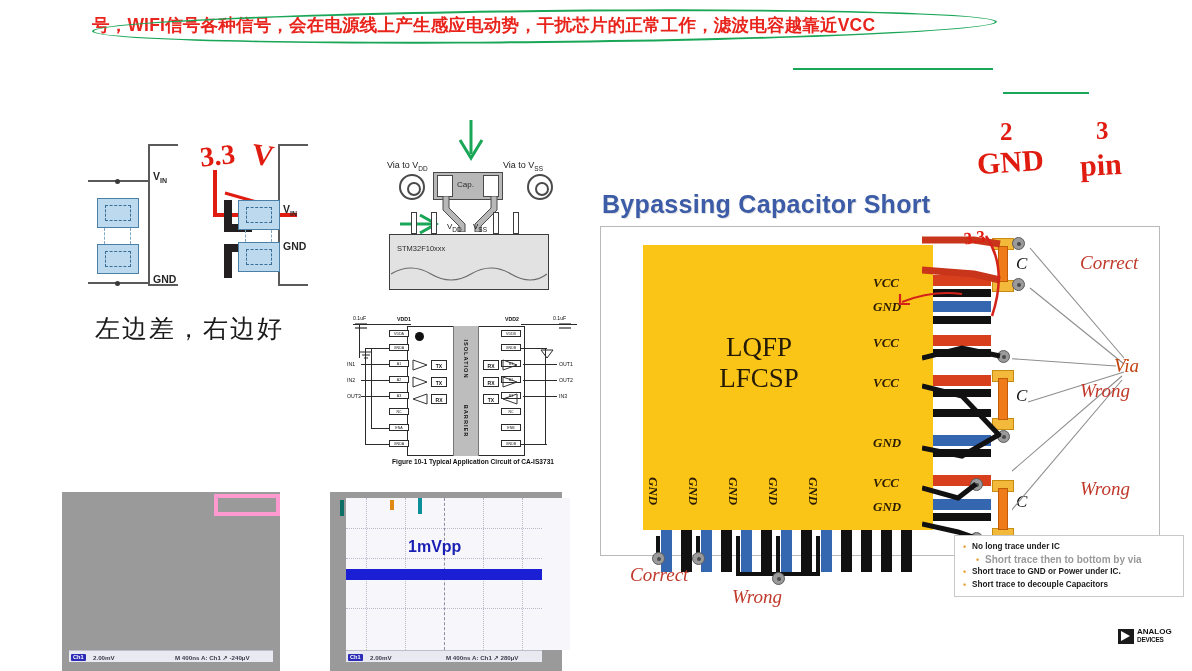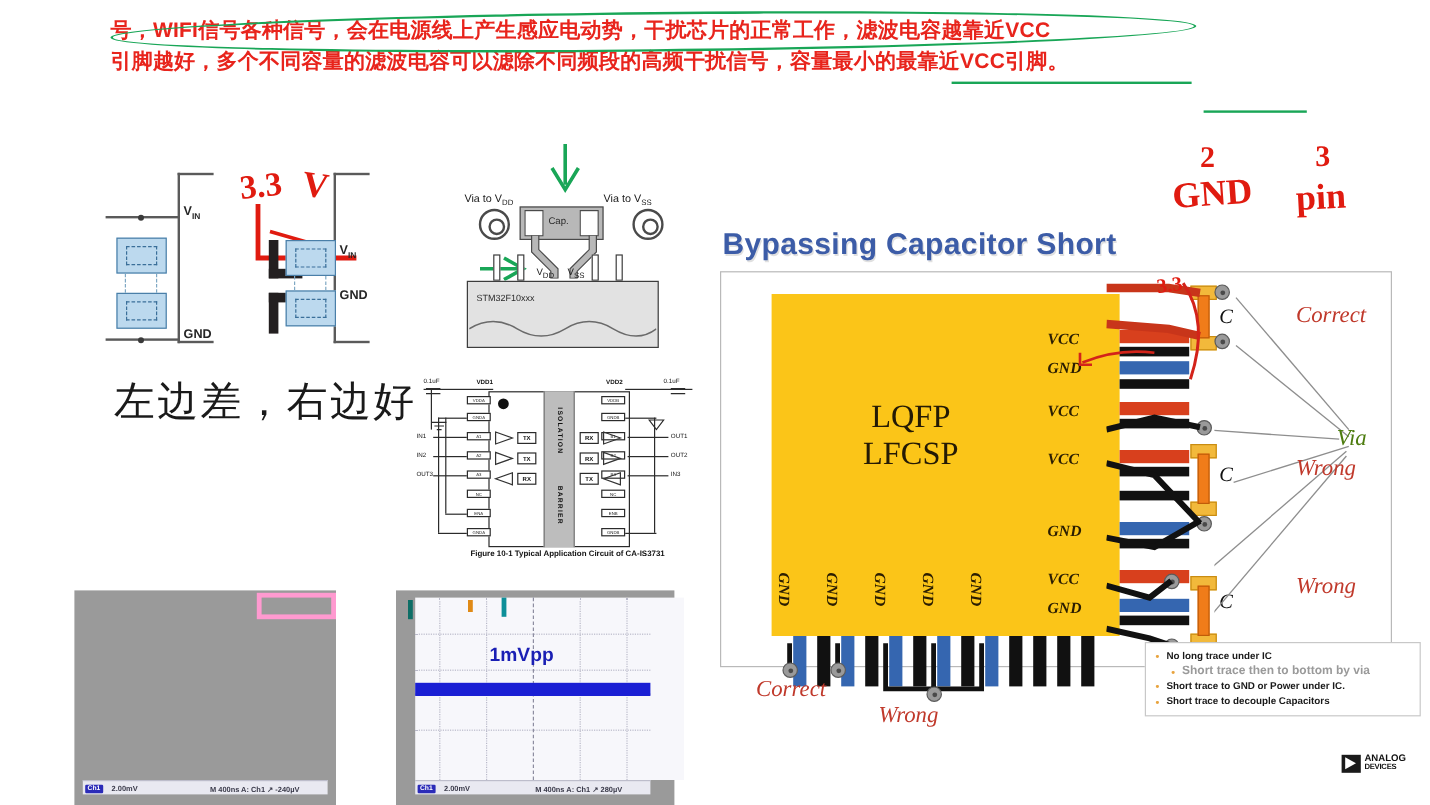--- a/index.html
+++ b/index.html
@@ -49,21 +49,21 @@
     position:absolute; font-family:"Liberation Sans", sans-serif;
     font-size:10.5px; color:#262626; font-weight:bold; white-space:nowrap;
   }
   .pad-label sub { font-size:7px; }
   .blk-trace { position:absolute; background:#231f20; }
   .dot-j { position:absolute; width:5px; height:5px; border-radius:50%; background:#3a3a3a; }
   .dashed-v { position:absolute; width:0; border-left:1.5px dashed #7fa8c4; }
 
   #caption-cn {
     position:absolute; left:95px; top:312px;
-    font-family:Liberation Sans, sans-serif; font-size:34px; color:#1a1a1a;
+    font-family:Liberation Sans, sans-serif; font-size:25px; color:#1a1a1a;
     letter-spacing:2px; white-space:nowrap;
   }
 
   
   #via-panel { position:absolute; left:385px; top:150px; width:190px; height:145px; }
   .via-ring {
     position:absolute; width:26px; height:26px; border-radius:50%;
     border:2.5px solid #4a4a4a; background:#fff;
   }
   .via-ring:after {
@@ -165,21 +165,21 @@
   .cap-comp .body {
     position:absolute; left:6px; top:8px; width:10px; height:36px;
     background:#f07c19; border:1px solid #c05c08;
   }
   .lbl-italic {
     position:absolute; font-family:"Liberation Serif", serif;
     font-style:italic; font-size:19px; color:#c0392b; white-space:nowrap;text-align:center;
   }
   .lbl-via {
     position:absolute; font-family:"Liberation Serif", serif;
-    font-style:italic; font-size:19px; color:#4d7c0f; white-space:nowrap;
+    font-style:italic; font-size:19px; color:#c2410c; white-space:nowrap;
   }
   .lbl-c {
     position:absolute; font-family:"Liberation Serif", serif;
     font-style:italic; font-size:17px; color:#111;
   }
 
   #legend-box {
     position:absolute; left:362px; top:345px; width:230px; height:62px;
     border:1px solid #c8c8c8; background:#fff; padding:5px 6px;
   }
@@ -230,21 +230,20 @@
     font-weight:bold; padding:0.5px 2px; border-radius:1px;
   }
   .marker { position:absolute; }
   .pink-box { position:absolute; border:4px solid #ff9ad0; }
 </style>
 </head>
 <body>
 
 <div id="note-block">
   <span class="nl">号，WIFI信号各种信号，会在电源线上产生感应电动势，干扰芯片的正常工作，滤波电容越靠近VCC</span>
-  <span class="nl">引脚越好，多个不同容量的滤波电容可以滤除不同频段的高频干扰信号，容量最小的最靠近VCC引脚。</span>
 </div>
 <div class="green-ellipse" style="left:92px; top:10px; width:905px; height:33px; border-width:2px; transform:rotate(-0.6deg);"></div>
 <div style="position:absolute; left:793px; top:68px; width:200px; height:0; border-top:2px solid #19a657;"></div>
 <div style="position:absolute; left:1003px; top:92px; width:86px; height:0; border-top:2px solid #19a657;"></div>
 
 <svg class="arrow-green" style="left:452px; top:118px;" width="38" height="44" viewBox="0 0 38 44">
   <path d="M19 2 L19 36" stroke="#19a657" stroke-width="3" fill="none"></path>
   <path d="M8 22 L19 40 L30 22" stroke="#19a657" stroke-width="3" fill="none"></path>
 </svg>
 <svg class="arrow-green" style="left:398px; top:212px;" width="42" height="22" viewBox="0 0 42 22">

